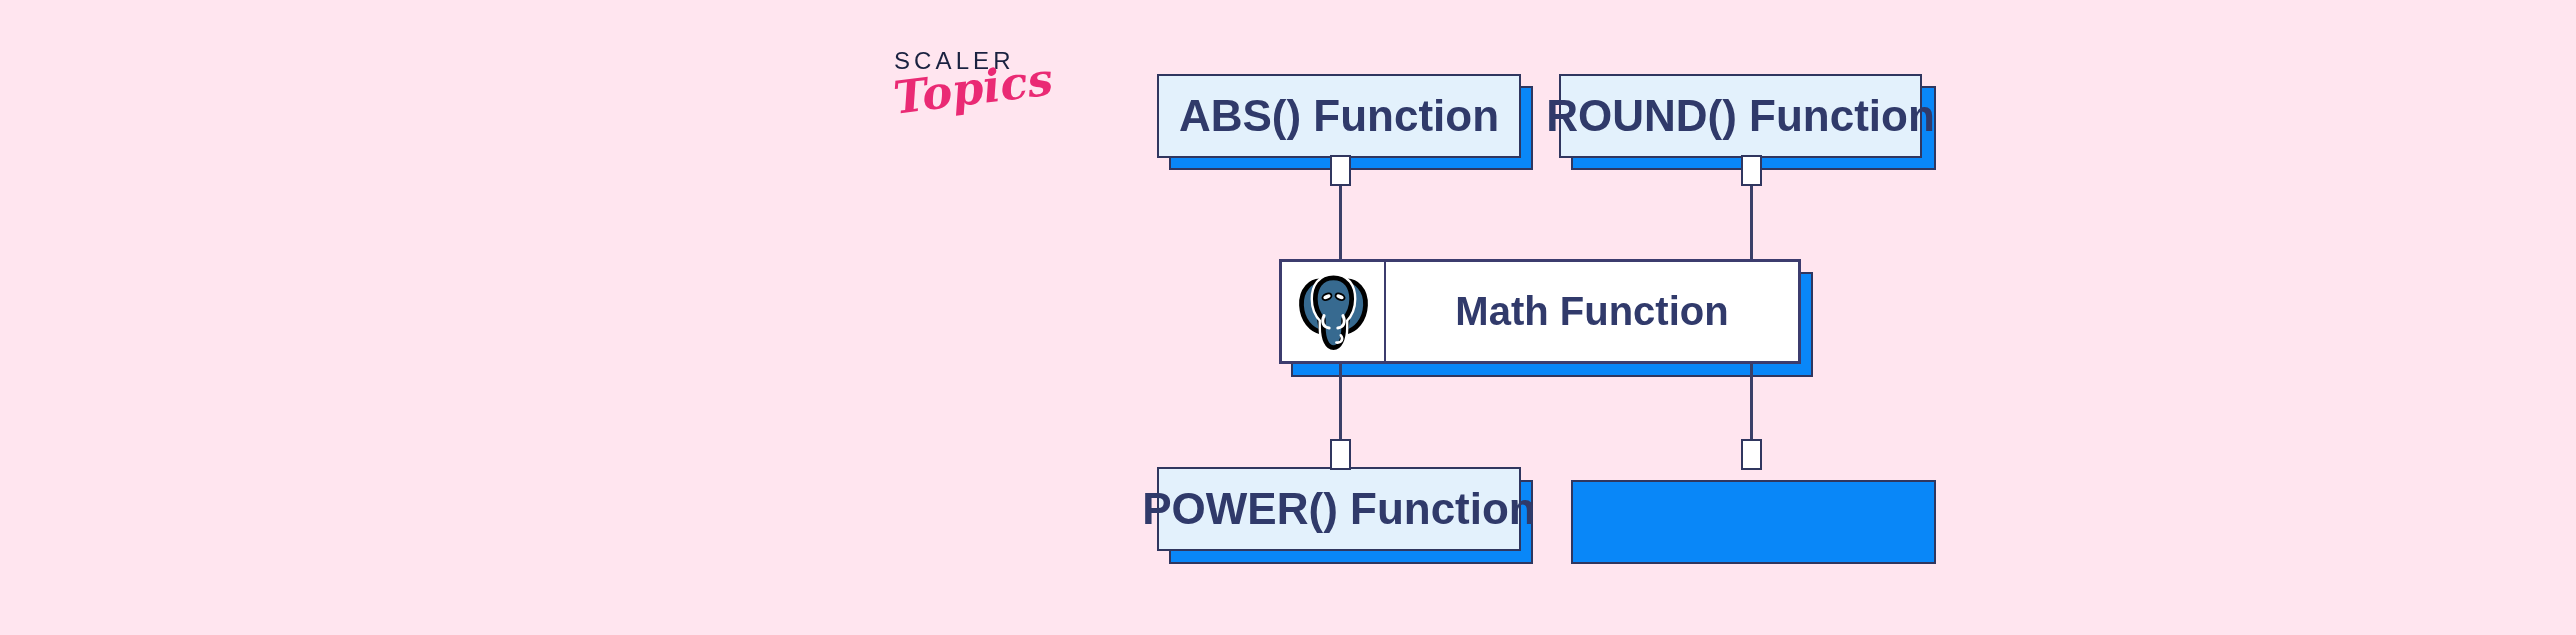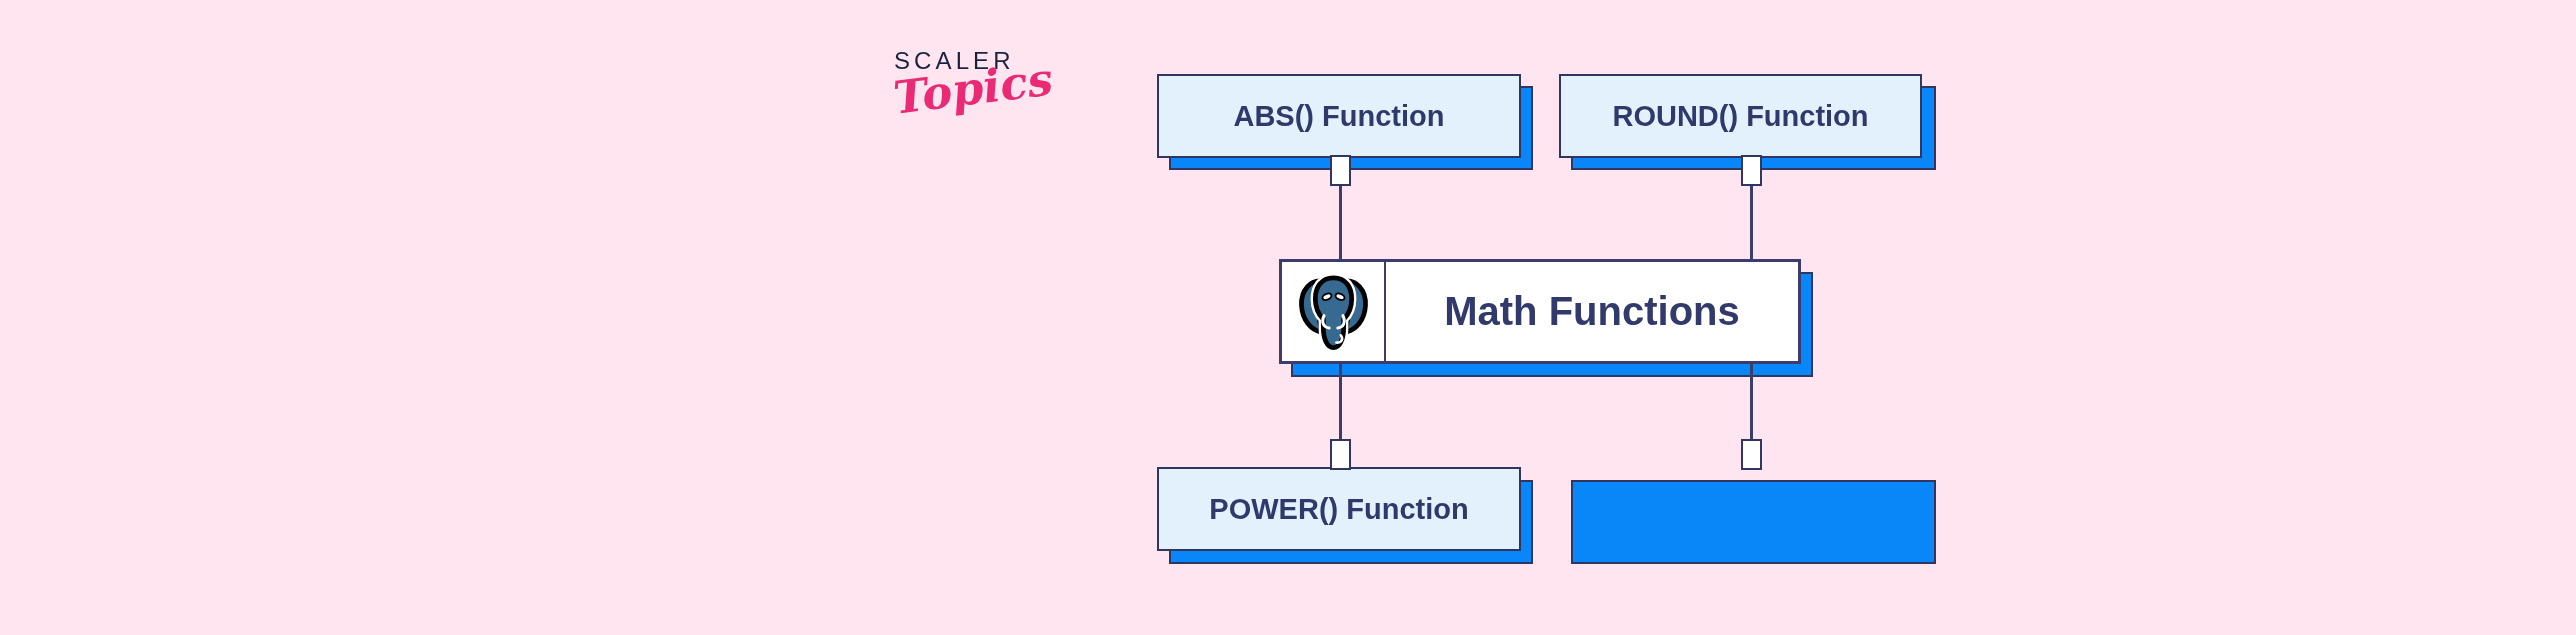--- a/index.html
+++ b/index.html
@@ -58,21 +58,21 @@
     position: absolute;
     background: #e3f1fc;
     border: 2.6px solid #30365f;
     z-index: 3;
     box-sizing: border-box;
     display: flex;
     align-items: center;
     justify-content: center;
   }
   .node-label {
-    font-size: 29px;
+    font-size: 44px;
     font-weight: 600;
     color: #303a6a;
     white-space: nowrap;
     text-align: center;
   }
 
   
   .center-face {
     position: absolute;
     background: #ffffff;
@@ -170,21 +170,21 @@
           <ellipse cx="59" cy="34" rx="6.5" ry="4" transform="rotate(24 59 34)" fill="#ffffff" stroke="#000000" stroke-width="2.6"></ellipse>
 
           <path d="M37 60 C 33 69 36 76 44 77" fill="none" stroke="#ffffff" stroke-width="4.2"></path>
           <path d="M63 60 C 67 69 64 76 56 77" fill="none" stroke="#ffffff" stroke-width="4.2"></path>
 
           <path d="M54 97 C 61 98 64 92 60 87" fill="none" stroke="#ffffff" stroke-width="3.6"></path>
         </g>
       </svg>
     </div>
     <div class="center-title-cell">
-      <span class="center-title">Math Functions</span>
+      <span class="center-title">Math Function</span>
     </div>
   </div>
 
   <div class="edge-stub" style="left:1330px; top:155px;"></div>
   <div class="edge-stub" style="left:1741px; top:155px;"></div>
   <div class="edge-stub" style="left:1330px; top:439px;"></div>
   <div class="edge-stub" style="left:1741px; top:439px;"></div>
 
 </div>
 

